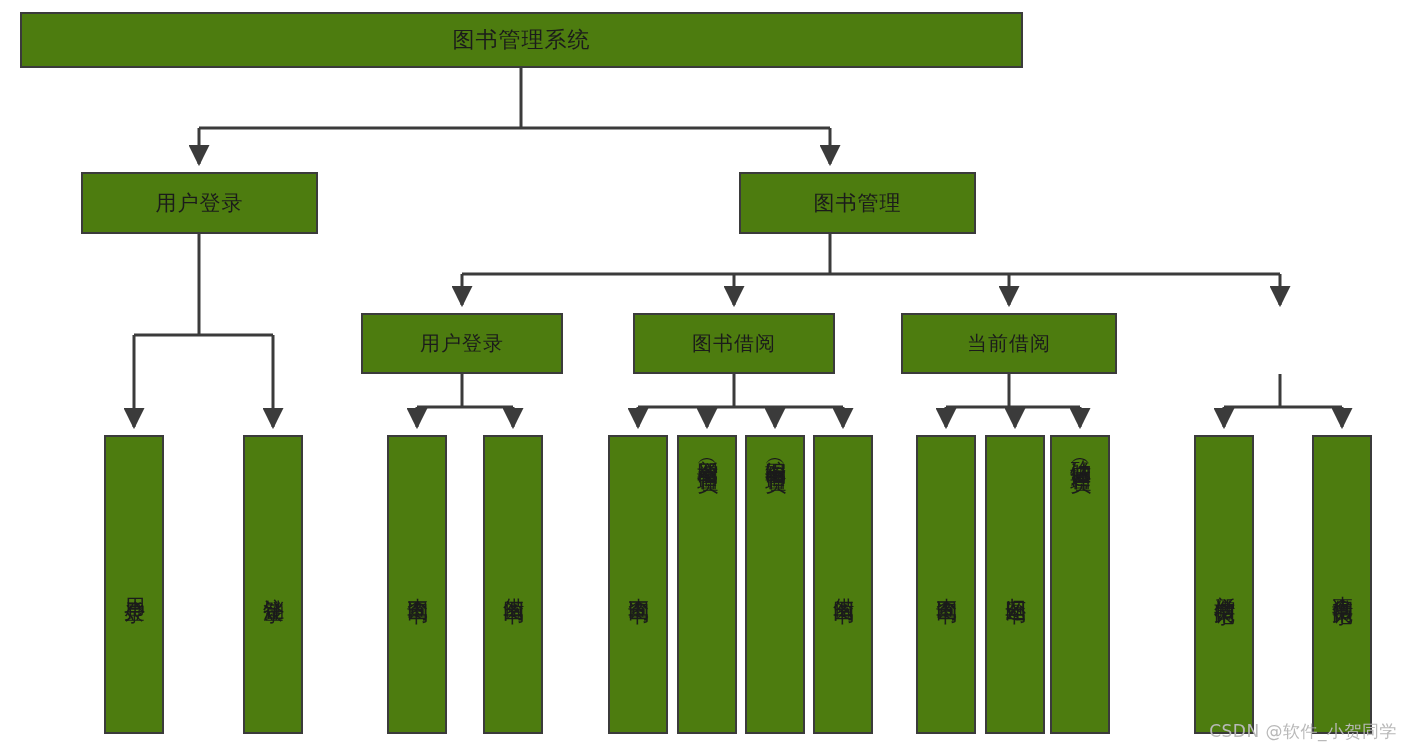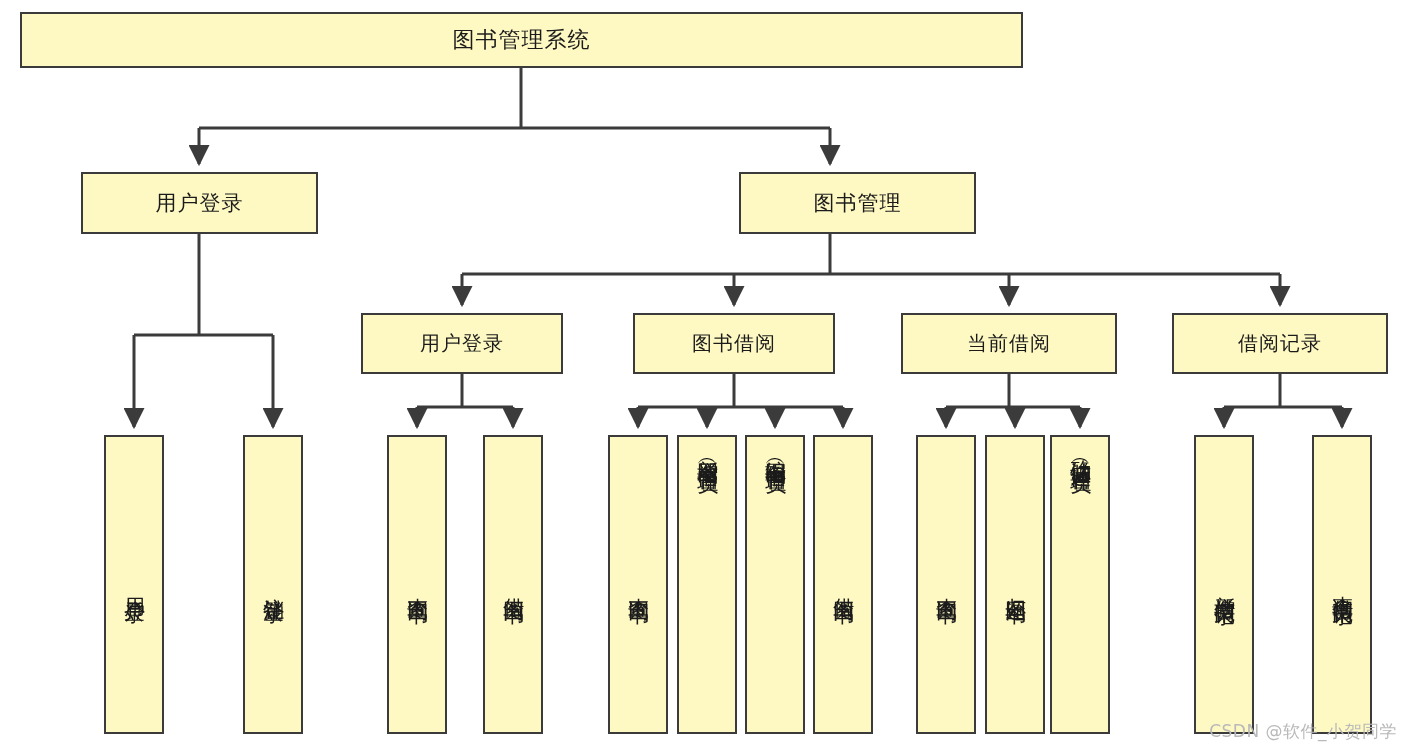--- a/index.html
+++ b/index.html
@@ -17,21 +17,21 @@
   svg#edges{
     position:absolute;
     left:0; top:0;
     width:1405px;
     height:747px;
     pointer-events:none;
   }
   .node{
     position:absolute;
     box-sizing:border-box;
-    background:#fef9c3;
+    background:#4d7c0f;
     border:2px solid #3b3b3b;
     display:flex;
     align-items:center;
     justify-content:center;
     color:#1b1b1b;
   }
   .node.root{
     font-size:22px;
   }
   .node.level1{
@@ -141,23 +141,20 @@
 
   <div class="node level2" id="node-l2-0" style="left: 361px; top: 313px; width: 202px; height: 61px;">
     <span class="hlabel">用户登录</span>
   </div>
   <div class="node level2" id="node-l2-1" style="left: 633px; top: 313px; width: 202px; height: 61px;">
     <span class="hlabel">图书借阅</span>
   </div>
   <div class="node level2" id="node-l2-2" style="left: 901px; top: 313px; width: 216px; height: 61px;">
     <span class="hlabel">当前借阅</span>
   </div>
-  <div class="node level2" id="node-l2-3" style="left: 1172px; top: 313px; width: 216px; height: 61px;">
-    <span class="hlabel">借阅记录</span>
-  </div>
 
   <div class="node leaf short" id="node-leaf-0" style="left: 104px; top: 435px; width: 60px; height: 299px;">
     <span class="vlabel">用户登录</span>
   </div>
   <div class="node leaf short" id="node-leaf-1" style="left: 243px; top: 435px; width: 60px; height: 299px;">
     <span class="vlabel">注销登录</span>
   </div>
   <div class="node leaf short" id="node-leaf-2" style="left: 387px; top: 435px; width: 60px; height: 299px;">
     <span class="vlabel">查询图书</span>
   </div>

